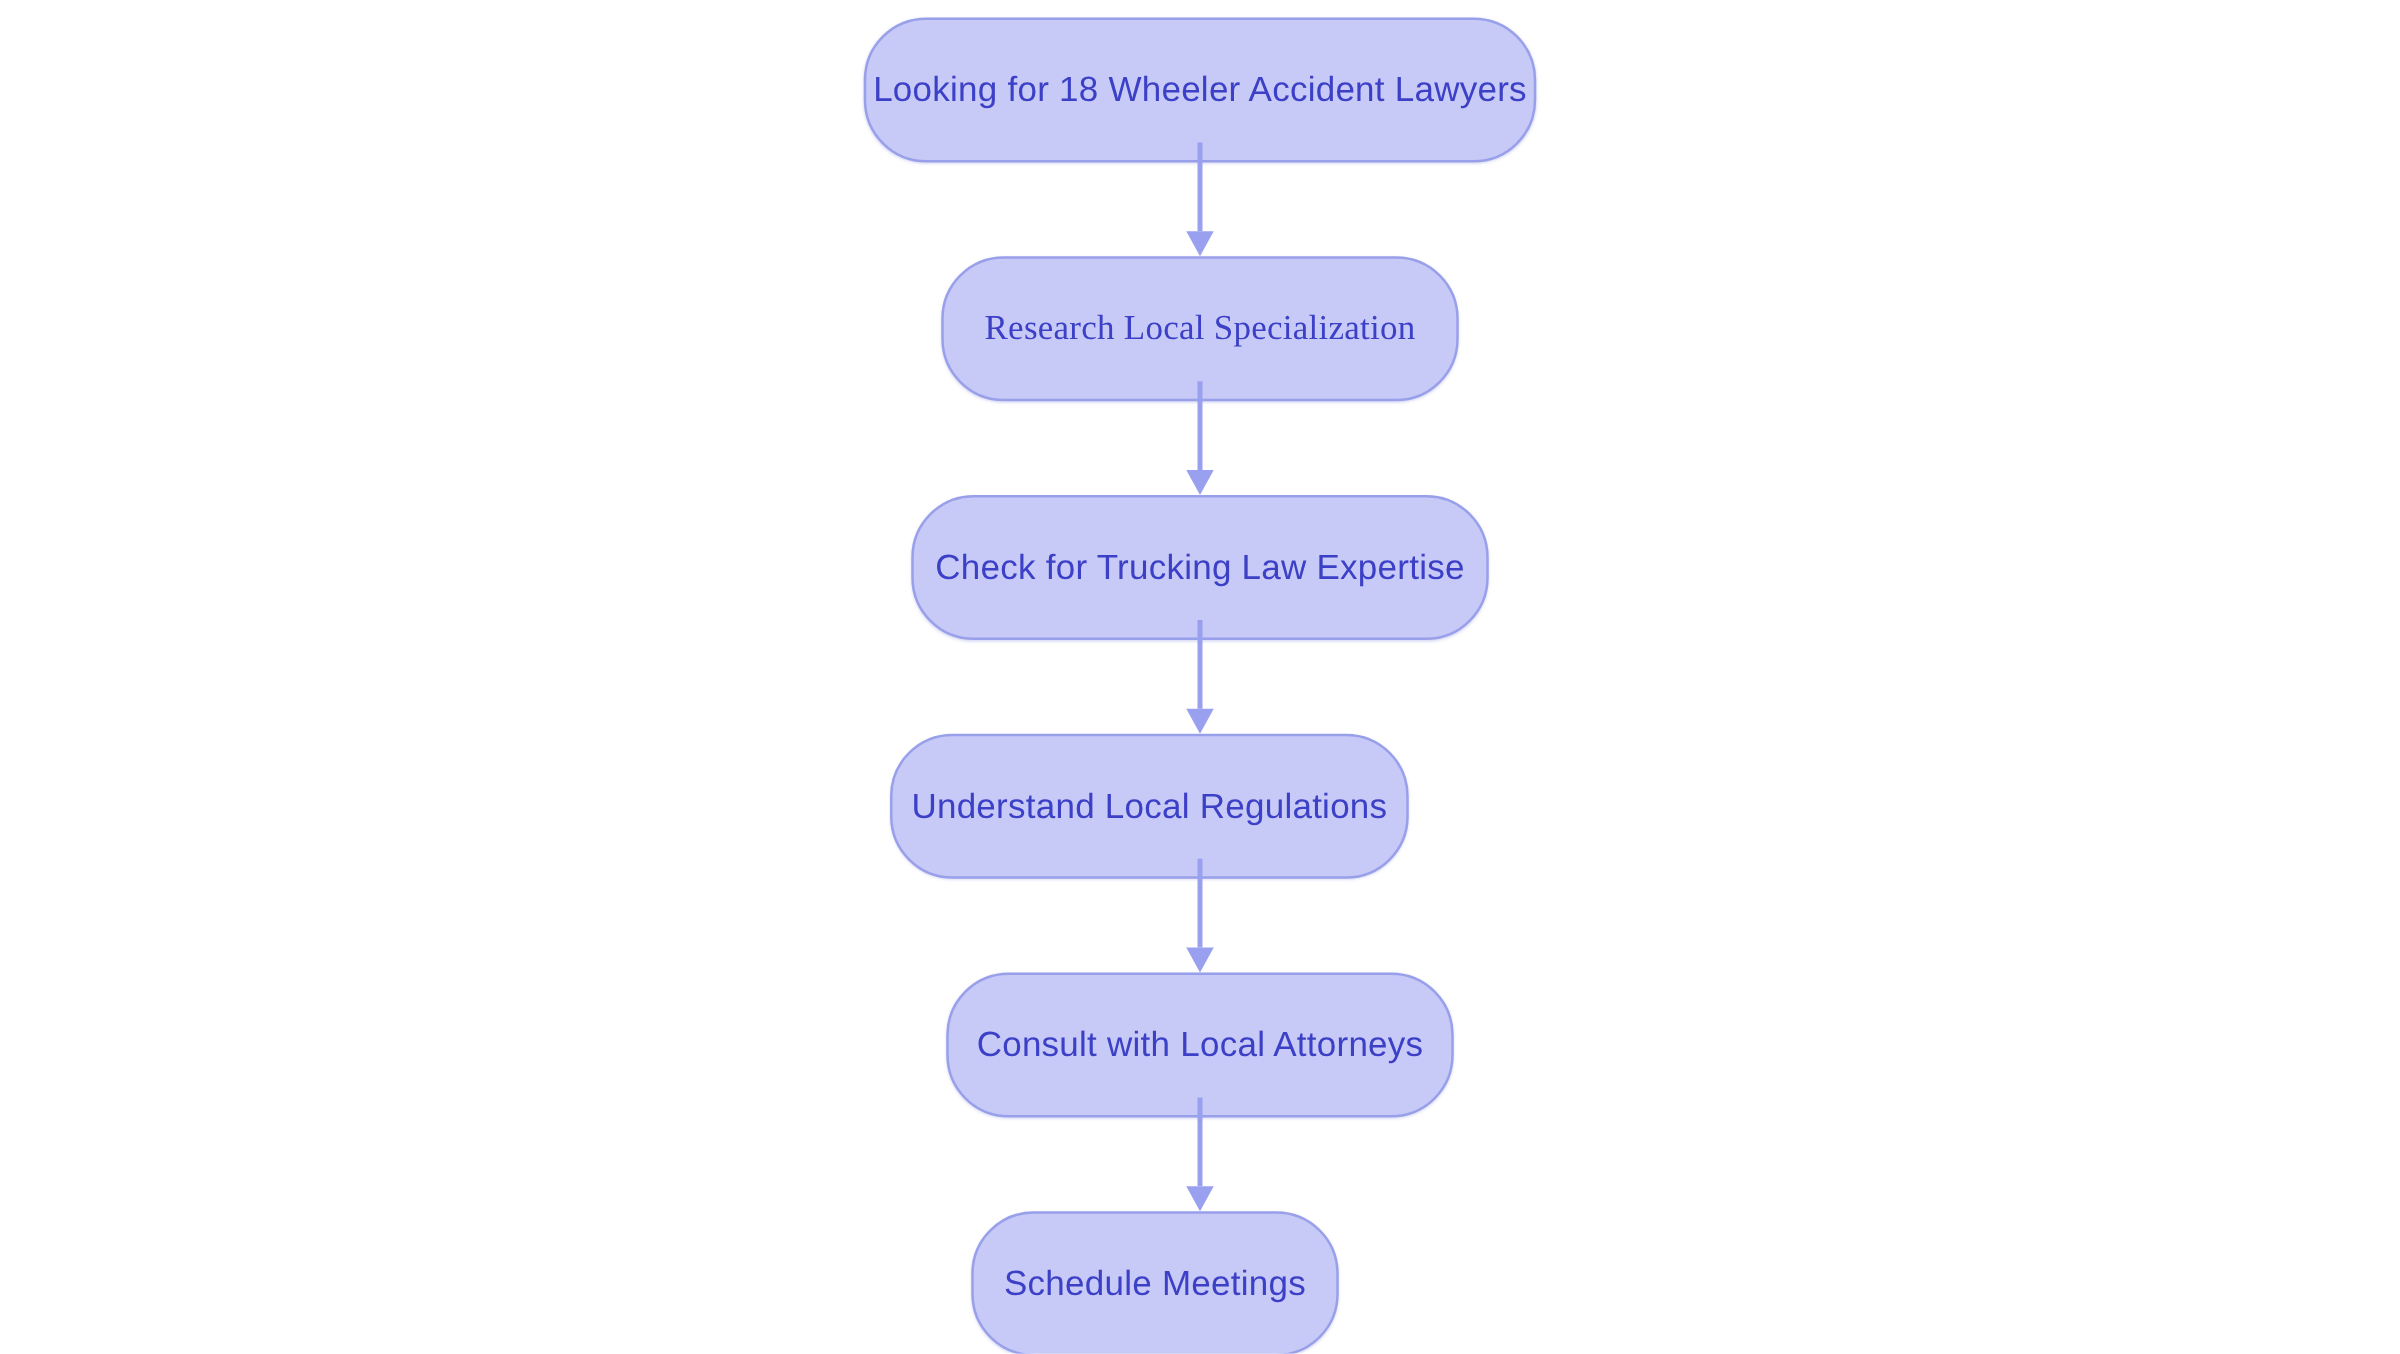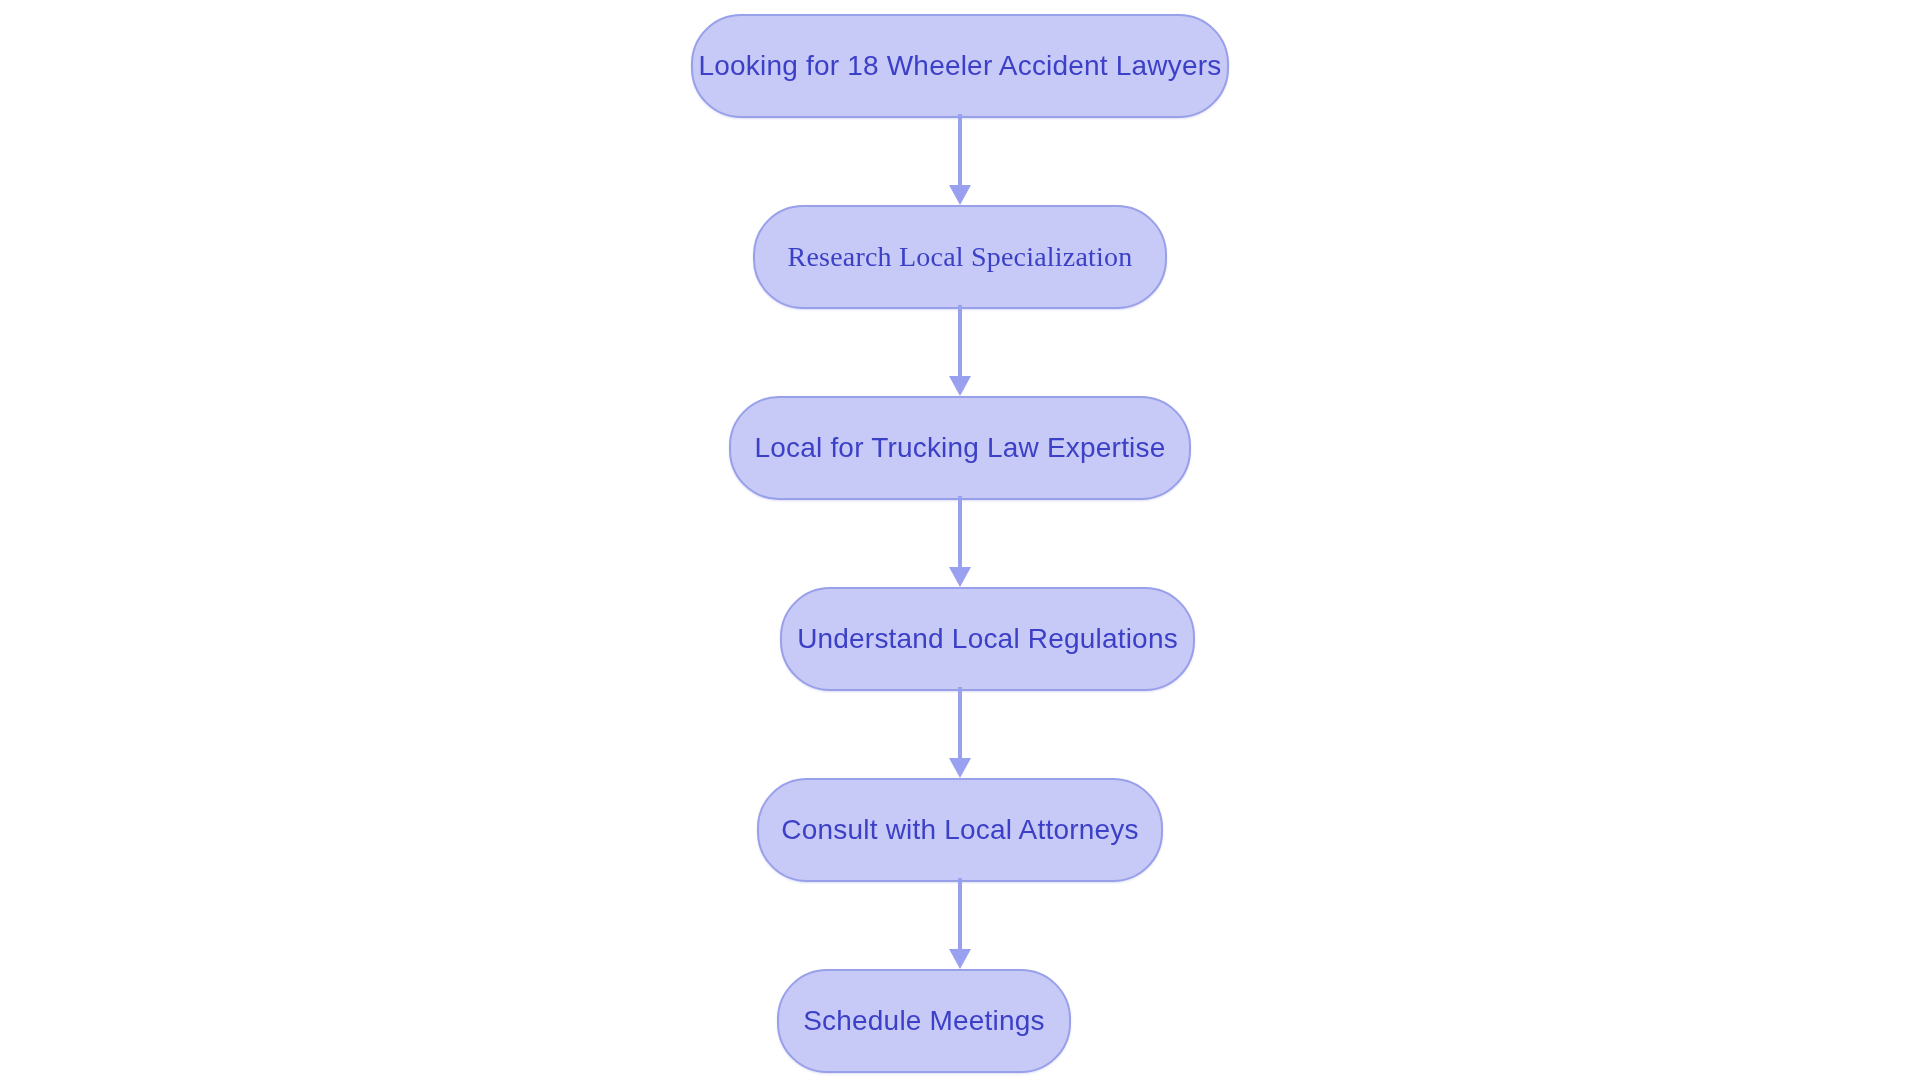--- a/index.html
+++ b/index.html
@@ -16,21 +16,21 @@
   }
   .canvas {
     position: relative;
     width: 1920px;
     height: 1083px;
     background: var(--background);
     overflow: hidden;
   }
   .flow-node {
     position: absolute;
-    height: 104px;
+    height: 116px;
     background: var(--node-fill);
     border: 2px solid var(--node-border);
     border-radius: 50px;
     display: flex;
     align-items: center;
     justify-content: center;
     box-shadow: 0 1px 2px rgba(120,125,220,0.25);
   }
   .flow-node .label {
     color: var(--node-text);
@@ -66,24 +66,24 @@
 
   <div class="flow-node" style="left:691px; top:14px;  width:538px;">
     <span class="label">Looking for 18 Wheeler Accident Lawyers</span>
   </div>
 
   <div class="flow-node" style="left:753px; top:205px; width:414px;font-family:Liberation Serif, serif;">
     <span class="label">Research Local Specialization</span>
   </div>
 
   <div class="flow-node" style="left:729px; top:396px; width:462px;">
-    <span class="label">Local for Trucking Law Expertise</span>
+    <span class="label">Check for Trucking Law Expertise</span>
   </div>
 
-  <div class="flow-node" style="left:780px; top:587px; width:415px;">
+  <div class="flow-node" style="left:712px; top:587px; width:415px;">
     <span class="label">Understand Local Regulations</span>
   </div>
 
   <div class="flow-node" style="left:757px; top:778px; width:406px;">
     <span class="label">Consult with Local Attorneys</span>
   </div>
 
   <div class="flow-node" style="left:777px; top:969px; width:294px;">
     <span class="label">Schedule Meetings</span>
   </div>

